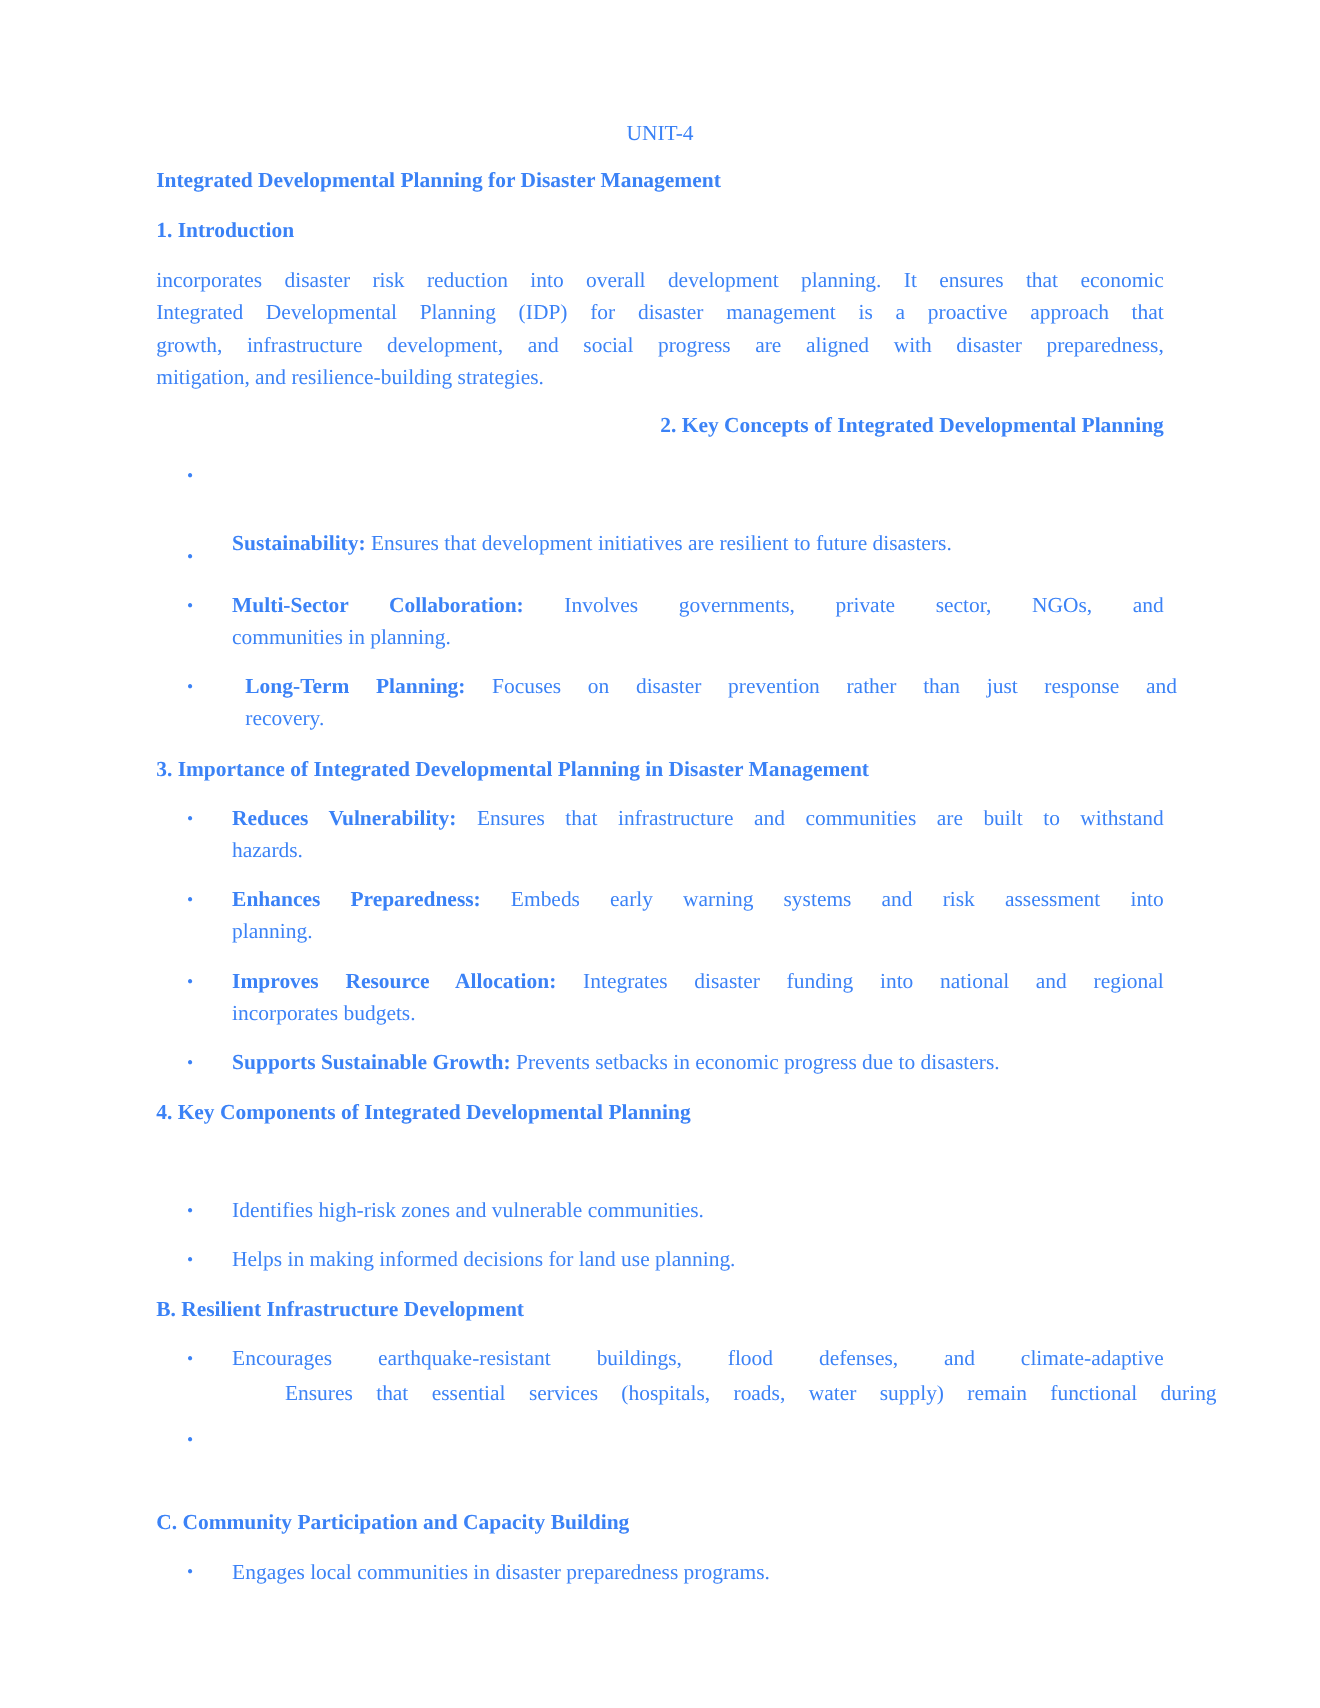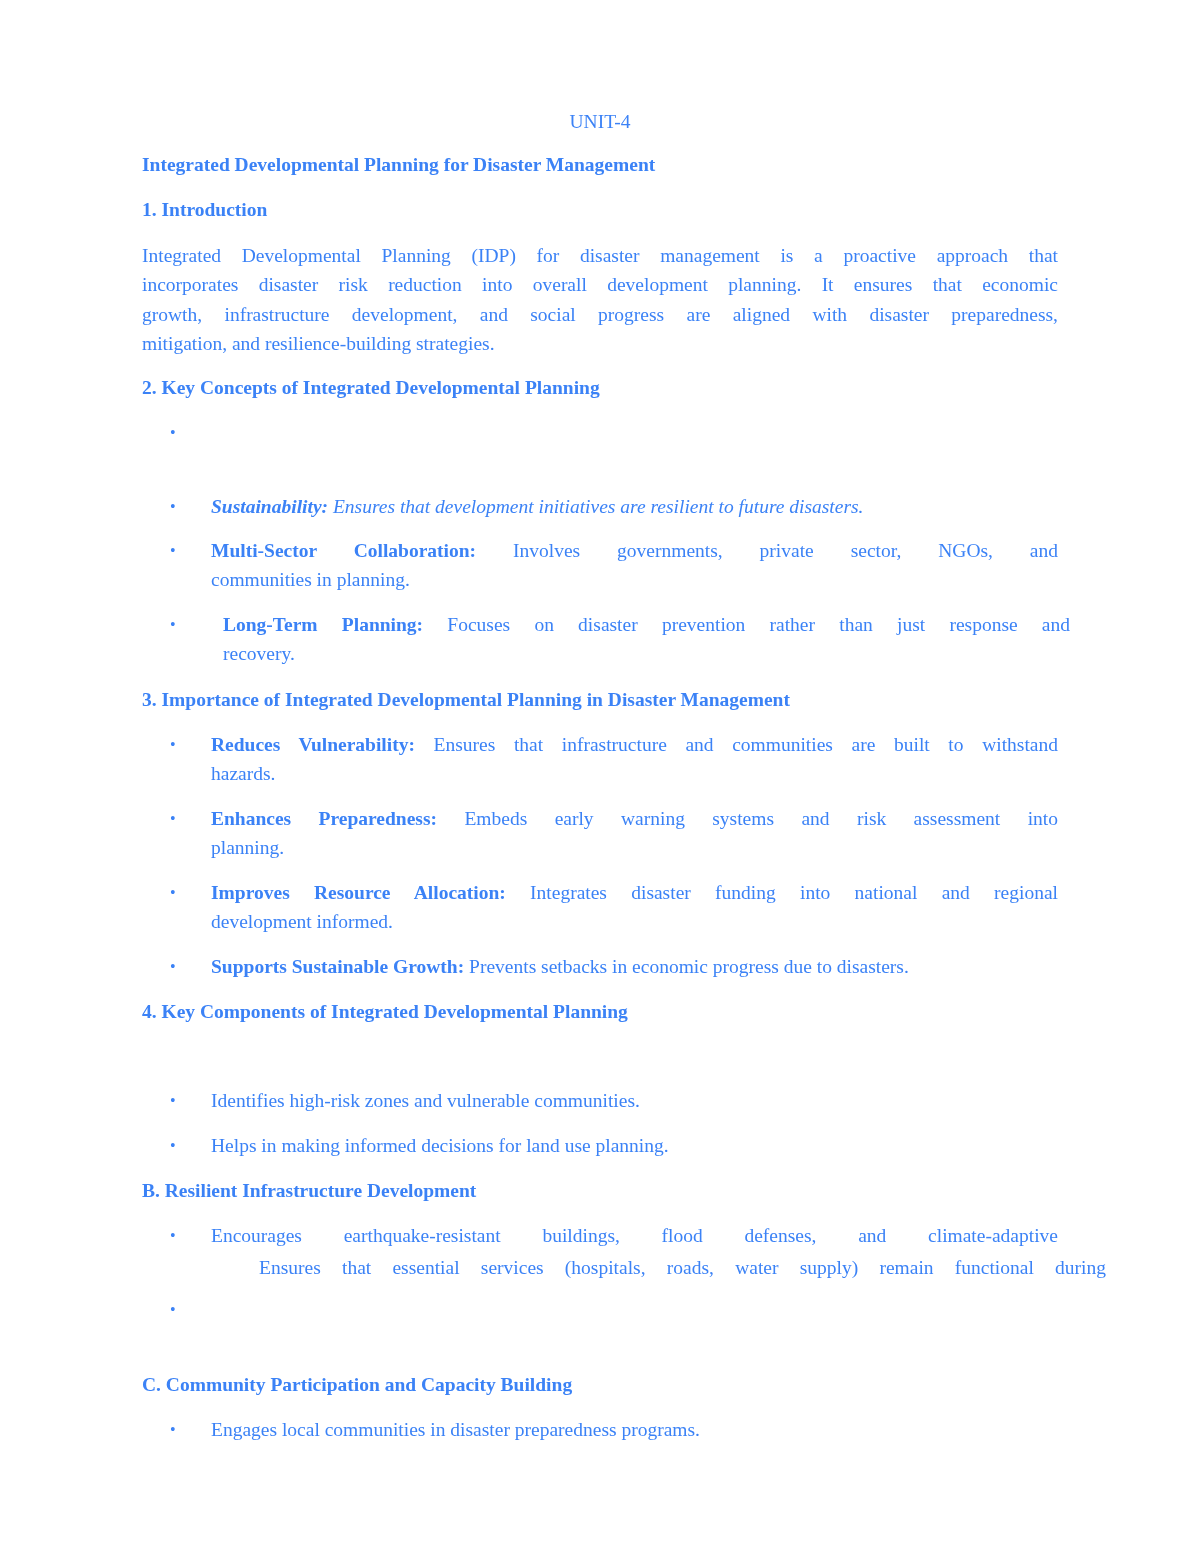--- a/index.html
+++ b/index.html
@@ -25,32 +25,32 @@
 <body>
 
 <div class="page">
 
   <div class="blk center" style="top:107px;">UNIT-4</div>
 
   <div class="blk bold" style="top:150px;">Integrated Developmental Planning for Disaster Management</div>
 
   <div class="blk bold" style="top:195px;">1. Introduction</div>
   <div class="blk" style="top:241px;">
+    <span class="para-line">incorporates disaster risk reduction into overall development planning. It ensures that economic</span>
     <span class="para-line">Integrated Developmental Planning (IDP) for disaster management is a proactive approach that</span>
-    <span class="para-line">incorporates disaster risk reduction into overall development planning. It ensures that economic</span>
     <span class="para-line">growth, infrastructure development, and social progress are aligned with disaster preparedness,</span>
     <span class="para-line last">mitigation, and resilience-building strategies.</span>
   </div>
 
-  <div class="blk bold" style="top:373px;">2. Key Concepts of Integrated Developmental Planning</div>
+  <div class="blk bold" style="top:373px;text-align:right;">2. Key Concepts of Integrated Developmental Planning</div>
 
   <span class="bullet" style="top:418px;">•</span>
 
   <span class="bullet" style="top:492px;">•</span>
-  <div class="li" style="top:492px;font-style:italic;">
+  <div class="li" style="top:480px;">
     <span class="jline last"><b>Sustainability:</b><span> Ensures that development initiatives are resilient to future disasters.</span></span>
   </div>
 
   <span class="bullet" style="top:536px;">•</span>
   <div class="li" style="top:536px;">
     <span class="jline"><b>Multi-Sector Collaboration:</b><span> Involves governments, private sector, NGOs, and</span></span>
     <span class="jline last">communities in planning.</span>
   </div>
 
   <span class="bullet" style="top:610px;">•</span>
@@ -69,21 +69,21 @@
 
   <span class="bullet" style="top:804px;">•</span>
   <div class="li" style="top:804px;">
     <span class="jline"><b>Enhances Preparedness:</b><span> Embeds early warning systems and risk assessment into</span></span>
     <span class="jline last">planning.</span>
   </div>
 
   <span class="bullet" style="top:878px;">•</span>
   <div class="li" style="top:878px;">
     <span class="jline"><b>Improves Resource Allocation:</b><span> Integrates disaster funding into national and regional</span></span>
-    <span class="jline last">development informed.</span>
+    <span class="jline last">incorporates budgets.</span>
   </div>
 
   <span class="bullet" style="top:952px;">•</span>
   <div class="li" style="top:952px;">
     <span class="jline last"><b>Supports Sustainable Growth:</b><span> Prevents setbacks in economic progress due to disasters.</span></span>
   </div>
 
   <div class="blk bold" style="top:997px;">4. Key Components of Integrated Developmental Planning</div>
 
 

